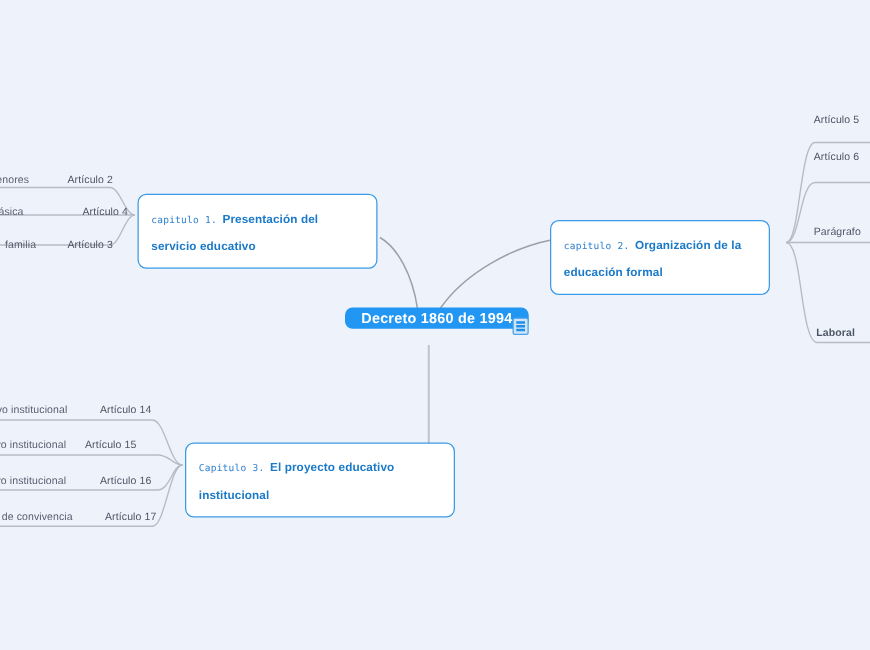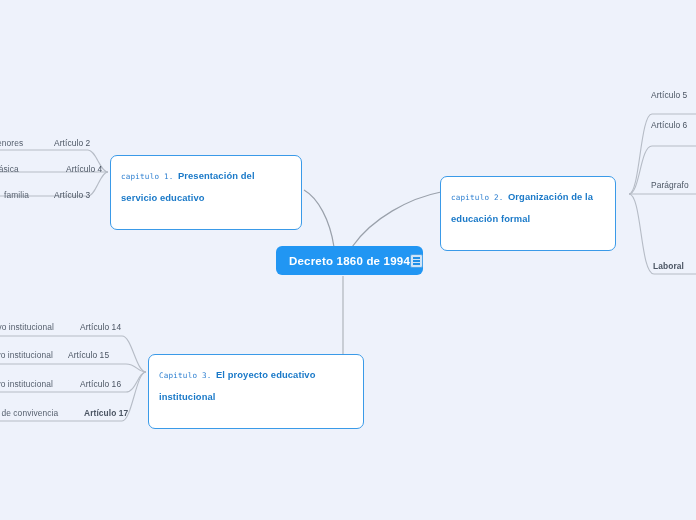--- a/index.html
+++ b/index.html
@@ -28,21 +28,21 @@
     width: 696px;
     height: 520px;
     pointer-events: none;
   }
 
   
   .root-node {
     position: absolute;
     left: 276px;
     top: 246px;
-    height: 29px;
+    height: 17px;
     box-sizing: border-box;
     display: flex;
     align-items: center;
     padding: 0 13px;
     background: #2196f3;
     border-radius: 6px;
     color: #ffffff;
     font-size: 11.5px;
     font-weight: bold;
     letter-spacing: 0.2px;
@@ -71,21 +71,21 @@
     background: #1f8fe8;
   }
 
   
   .chapter-node {
     position: absolute;
     box-sizing: border-box;
     background: #ffffff;
     border: 1.6px solid #3a9ae8;
     border-radius: 7px;
-    padding: 7px 9px 22px 10px;
+    padding: 7px 9px 7px 10px;
     line-height: 1.38;
   }
   .chapter-node .ch-label {
     font-family: "DejaVu Sans Mono", monospace;
     font-size: 7.6px;
     color: #2d7fd0;
     letter-spacing: 0.2px;
   }
   .chapter-node .ch-title {
     font-size: 9.4px;
@@ -180,15 +180,15 @@
   <div class="leaf left-inner" style="left:-7px; top:322px;">tivo institucional</div>
   <div class="leaf num" style="left:80px; top:322px;">Artículo 14</div>
 
   <div class="leaf left-inner" style="left:-8px; top:350px;">tivo institucional</div>
   <div class="leaf num" style="left:68px; top:350px;">Artículo 15</div>
 
   <div class="leaf left-inner" style="left:-8px; top:379px;">tivo institucional</div>
   <div class="leaf num" style="left:80px; top:379px;">Artículo 16</div>
 
   <div class="leaf left-inner" style="left:-3px; top:408px;">l de convivencia</div>
-  <div class="leaf num" style="left:84px; top:408px;font-weight:bold;">Artículo 17</div>
+  <div class="leaf num" style="left:84px; top:408px;">Artículo 17</div>
 
 </div>
 
 </body></html>

